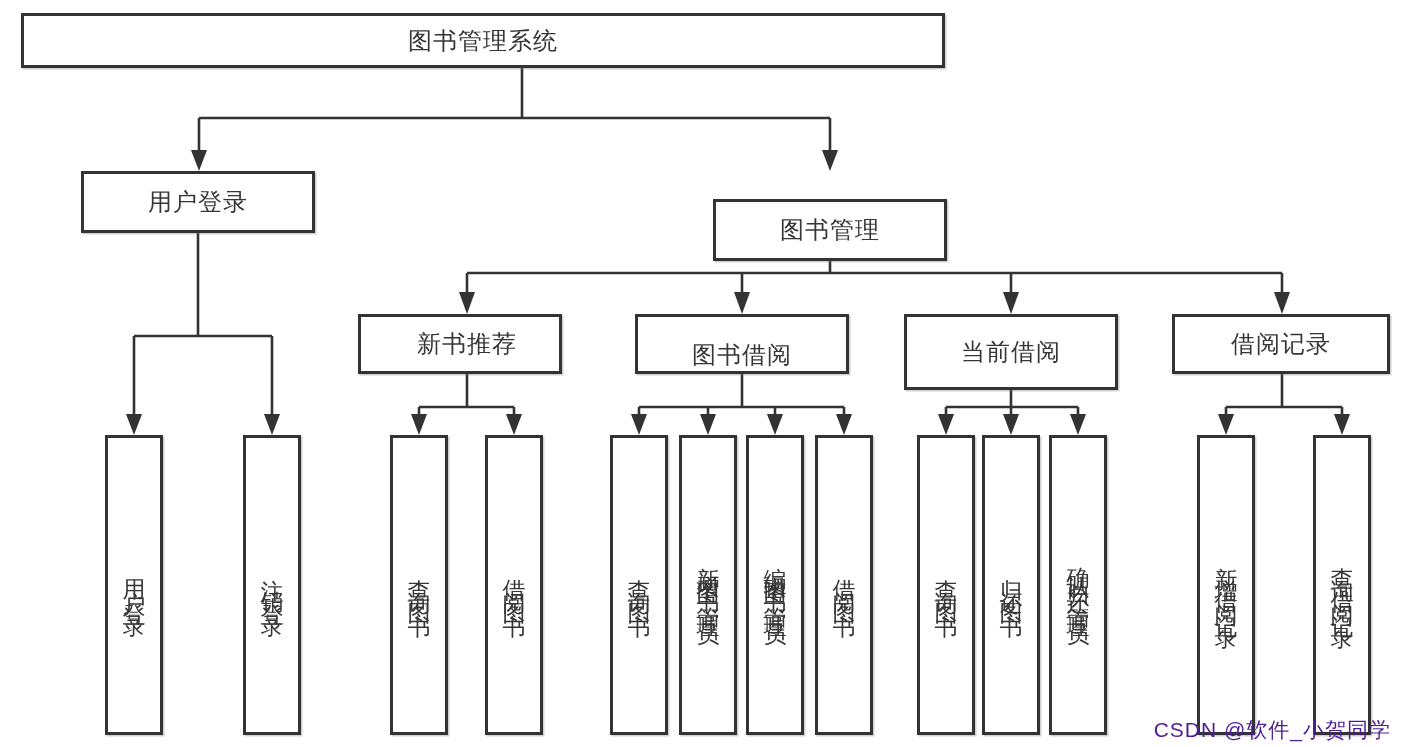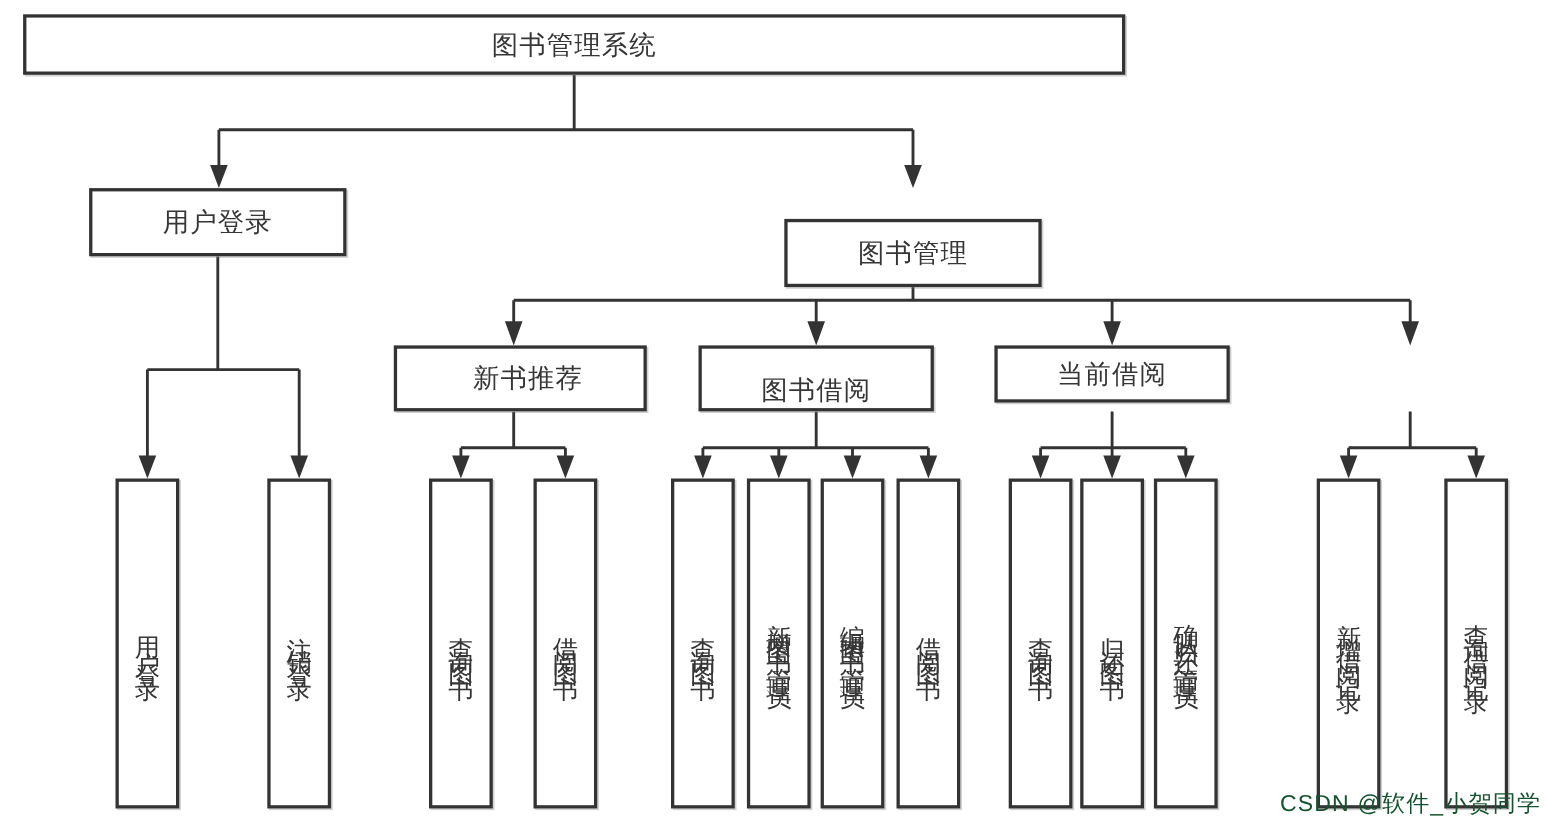--- a/index.html
+++ b/index.html
@@ -54,23 +54,23 @@
     font-size: 23px;
     letter-spacing: 12px;
     line-height: 1;
   }
   .box.v.tight {
     letter-spacing: 8px;
   }
   .watermark {
     position: absolute;
     top: 716px;
-    right: 4px;
+    right: 14px;
     font-size: 21px;
-    color: #14532d;
+    color: #4c1d95;
     letter-spacing: 1px;
     white-space: nowrap;
     margin-left: 44px;
   }
 </style>
 </head>
 <body>
 
 <div class="canvas">
 
@@ -101,39 +101,42 @@
     <polygon points="700,414 716,414 708,435"></polygon>
     <polygon points="767,414 783,414 775,435"></polygon>
     <polygon points="836,414 852,414 844,435"></polygon>
     <polygon points="938,414 954,414 946,435"></polygon>
     <polygon points="1003,414 1019,414 1011,435"></polygon>
     <polygon points="1070,414 1086,414 1078,435"></polygon>
     <polygon points="1218,414 1234,414 1226,435"></polygon>
     <polygon points="1334,414 1350,414 1342,435"></polygon>
   </svg>
 
-  <div class="box h" style="left:21px; top:13px; width:1002px; height:55px;">
+  <div class="box h" style="left:21px; top:13px; width:924px; height:55px;">
     <span>图书管理系统</span>
   </div>
 
   <div class="box h" style="left:81px; top:171px; width:234px; height:62px;">
     <span>用户登录</span>
   </div>
   <div class="box h" style="left:713px; top:171px; width:234px; height:62px;margin-top:28px;">
     <span>图书管理</span>
   </div>
 
-  <div class="box h" style="left:358px; top:314px; width:230px; height:60px;padding-left:14px;">
+  <div class="box h" style="left:358px; top:314px; width:204px; height:60px;padding-left:14px;">
     <span>新书推荐</span>
   </div>
   <div class="box h" style="left:635px; top:314px; width:214px; height:60px;align-items:flex-end;">
     <span>图书借阅</span>
   </div>
-  <div class="box h" style="left:904px; top:314px; width:214px; height:52px;">
+  <div class="box h" style="left:904px; top:314px; width:214px; height:76px;">
     <span>当前借阅</span>
+  </div>
+  <div class="box h" style="left:1172px; top:314px; width:218px; height:60px;">
+    <span>借阅记录</span>
   </div>
 
   <div class="box v" style="left:105px; top:435px; width:58px; height:300px;">
     <span>用户登录</span>
   </div>
   <div class="box v" style="left:243px; top:435px; width:58px; height:300px;">
     <span>注销登录</span>
   </div>
 
   <div class="box v" style="left:390px; top:435px; width:58px; height:300px;">

